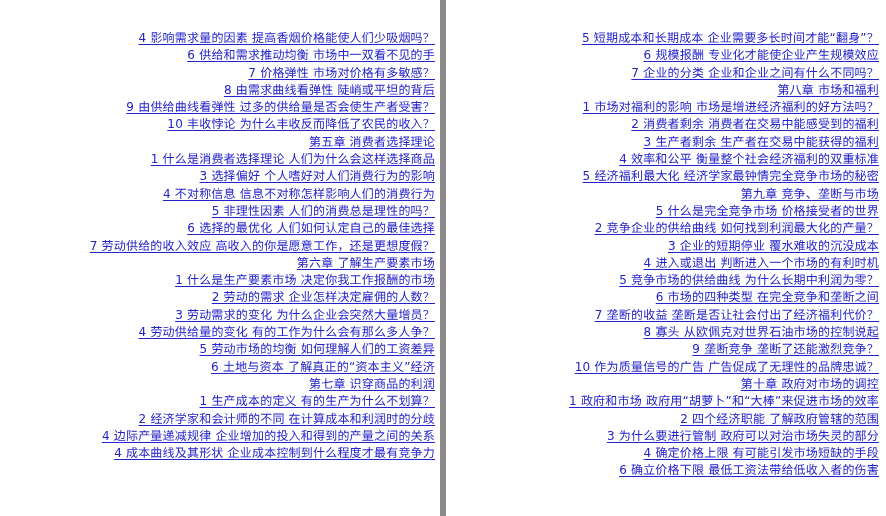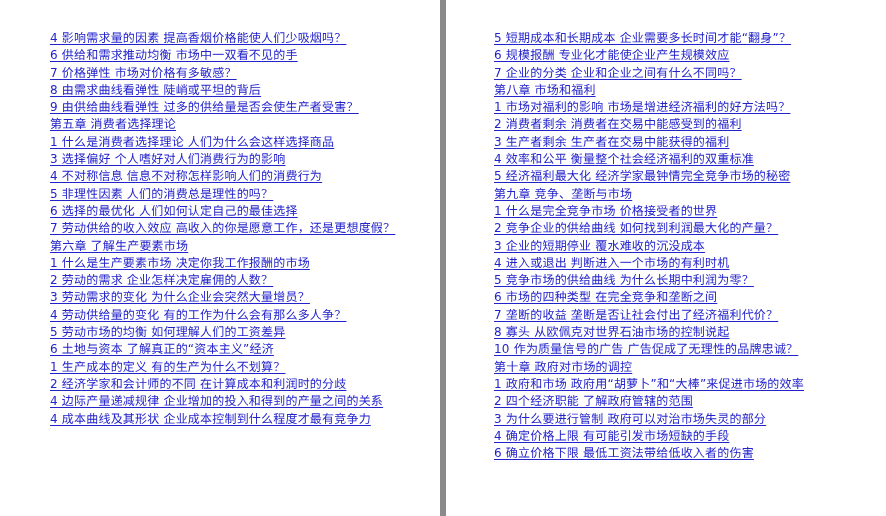--- a/index.html
+++ b/index.html
@@ -11,20 +11,21 @@
   html,body{
     width:886px;height:516px;
     background:var(--page-bg);
     overflow:hidden;
     font-family:"DejaVu Sans","Liberation Sans",sans-serif;
   }
   .viewer{
     position:relative;
     width:802px;height:516px;
     background:var(--page-bg);
+    text-align:right;
   }
   .page-divider{
     position:absolute;
     left:440px;top:0;
     width:6px;height:516px;
     background:var(--divider-color);
   }
   .toc-column{
     position:absolute;
     top:30px;
@@ -50,61 +51,64 @@
 </head>
 <body>
 
 <div class="viewer">
   <div class="toc-column left">
       <a class="toc-link">4 影响需求量的因素 提高香烟价格能使人们少吸烟吗？</a>
       <a class="toc-link">6 供给和需求推动均衡 市场中一双看不见的手</a>
       <a class="toc-link">7 价格弹性 市场对价格有多敏感？</a>
       <a class="toc-link">8 由需求曲线看弹性 陡峭或平坦的背后</a>
       <a class="toc-link">9 由供给曲线看弹性 过多的供给量是否会使生产者受害？</a>
+      <a class="toc-link">10 丰收悖论 为什么丰收反而降低了农民的收入？</a>
       <a class="toc-link chapter">第五章 消费者选择理论</a>
       <a class="toc-link">1 什么是消费者选择理论 人们为什么会这样选择商品</a>
       <a class="toc-link">3 选择偏好 个人嗜好对人们消费行为的影响</a>
       <a class="toc-link">4 不对称信息 信息不对称怎样影响人们的消费行为</a>
       <a class="toc-link">5 非理性因素 人们的消费总是理性的吗？</a>
       <a class="toc-link">6 选择的最优化 人们如何认定自己的最佳选择</a>
       <a class="toc-link">7 劳动供给的收入效应 高收入的你是愿意工作，还是更想度假？</a>
       <a class="toc-link chapter">第六章 了解生产要素市场</a>
       <a class="toc-link">1 什么是生产要素市场 决定你我工作报酬的市场</a>
       <a class="toc-link">2 劳动的需求 企业怎样决定雇佣的人数？</a>
       <a class="toc-link">3 劳动需求的变化 为什么企业会突然大量增员？</a>
       <a class="toc-link">4 劳动供给量的变化 有的工作为什么会有那么多人争？</a>
       <a class="toc-link">5 劳动市场的均衡 如何理解人们的工资差异</a>
       <a class="toc-link">6 土地与资本 了解真正的“资本主义”经济</a>
+      <a class="toc-link chapter">第七章 识穿商品的利润</a>
       <a class="toc-link">1 生产成本的定义 有的生产为什么不划算？</a>
       <a class="toc-link">2 经济学家和会计师的不同 在计算成本和利润时的分歧</a>
       <a class="toc-link">4 边际产量递减规律 企业增加的投入和得到的产量之间的关系</a>
       <a class="toc-link">4 成本曲线及其形状 企业成本控制到什么程度才最有竞争力</a>
     </div>
 
   <div class="page-divider"></div>
 
   <div class="toc-column right">
       <a class="toc-link">5 短期成本和长期成本 企业需要多长时间才能“翻身”？</a>
       <a class="toc-link">6 规模报酬 专业化才能使企业产生规模效应</a>
       <a class="toc-link">7 企业的分类 企业和企业之间有什么不同吗？</a>
       <a class="toc-link chapter">第八章 市场和福利</a>
       <a class="toc-link">1 市场对福利的影响 市场是增进经济福利的好方法吗？</a>
       <a class="toc-link">2 消费者剩余 消费者在交易中能感受到的福利</a>
       <a class="toc-link">3 生产者剩余 生产者在交易中能获得的福利</a>
       <a class="toc-link">4 效率和公平 衡量整个社会经济福利的双重标准</a>
       <a class="toc-link">5 经济福利最大化 经济学家最钟情完全竞争市场的秘密</a>
       <a class="toc-link chapter">第九章 竞争、垄断与市场</a>
-      <a class="toc-link">1 什么是完全竞争市场 价格接受者的世界</a>
+      <a class="toc-link">5 什么是完全竞争市场 价格接受者的世界</a>
       <a class="toc-link">2 竞争企业的供给曲线 如何找到利润最大化的产量？</a>
       <a class="toc-link">3 企业的短期停业 覆水难收的沉没成本</a>
       <a class="toc-link">4 进入或退出 判断进入一个市场的有利时机</a>
       <a class="toc-link">5 竞争市场的供给曲线 为什么长期中利润为零？</a>
       <a class="toc-link">6 市场的四种类型 在完全竞争和垄断之间</a>
       <a class="toc-link">7 垄断的收益 垄断是否让社会付出了经济福利代价？</a>
       <a class="toc-link">8 寡头 从欧佩克对世界石油市场的控制说起</a>
+      <a class="toc-link">9 垄断竞争 垄断了还能激烈竞争？</a>
       <a class="toc-link">10 作为质量信号的广告 广告促成了无理性的品牌忠诚？</a>
       <a class="toc-link chapter">第十章 政府对市场的调控</a>
       <a class="toc-link">1 政府和市场 政府用“胡萝卜”和“大棒”来促进市场的效率</a>
       <a class="toc-link">2 四个经济职能 了解政府管辖的范围</a>
       <a class="toc-link">3 为什么要进行管制 政府可以对治市场失灵的部分</a>
       <a class="toc-link">4 确定价格上限 有可能引发市场短缺的手段</a>
       <a class="toc-link">6 确立价格下限 最低工资法带给低收入者的伤害</a>
     </div>
 </div>
 

